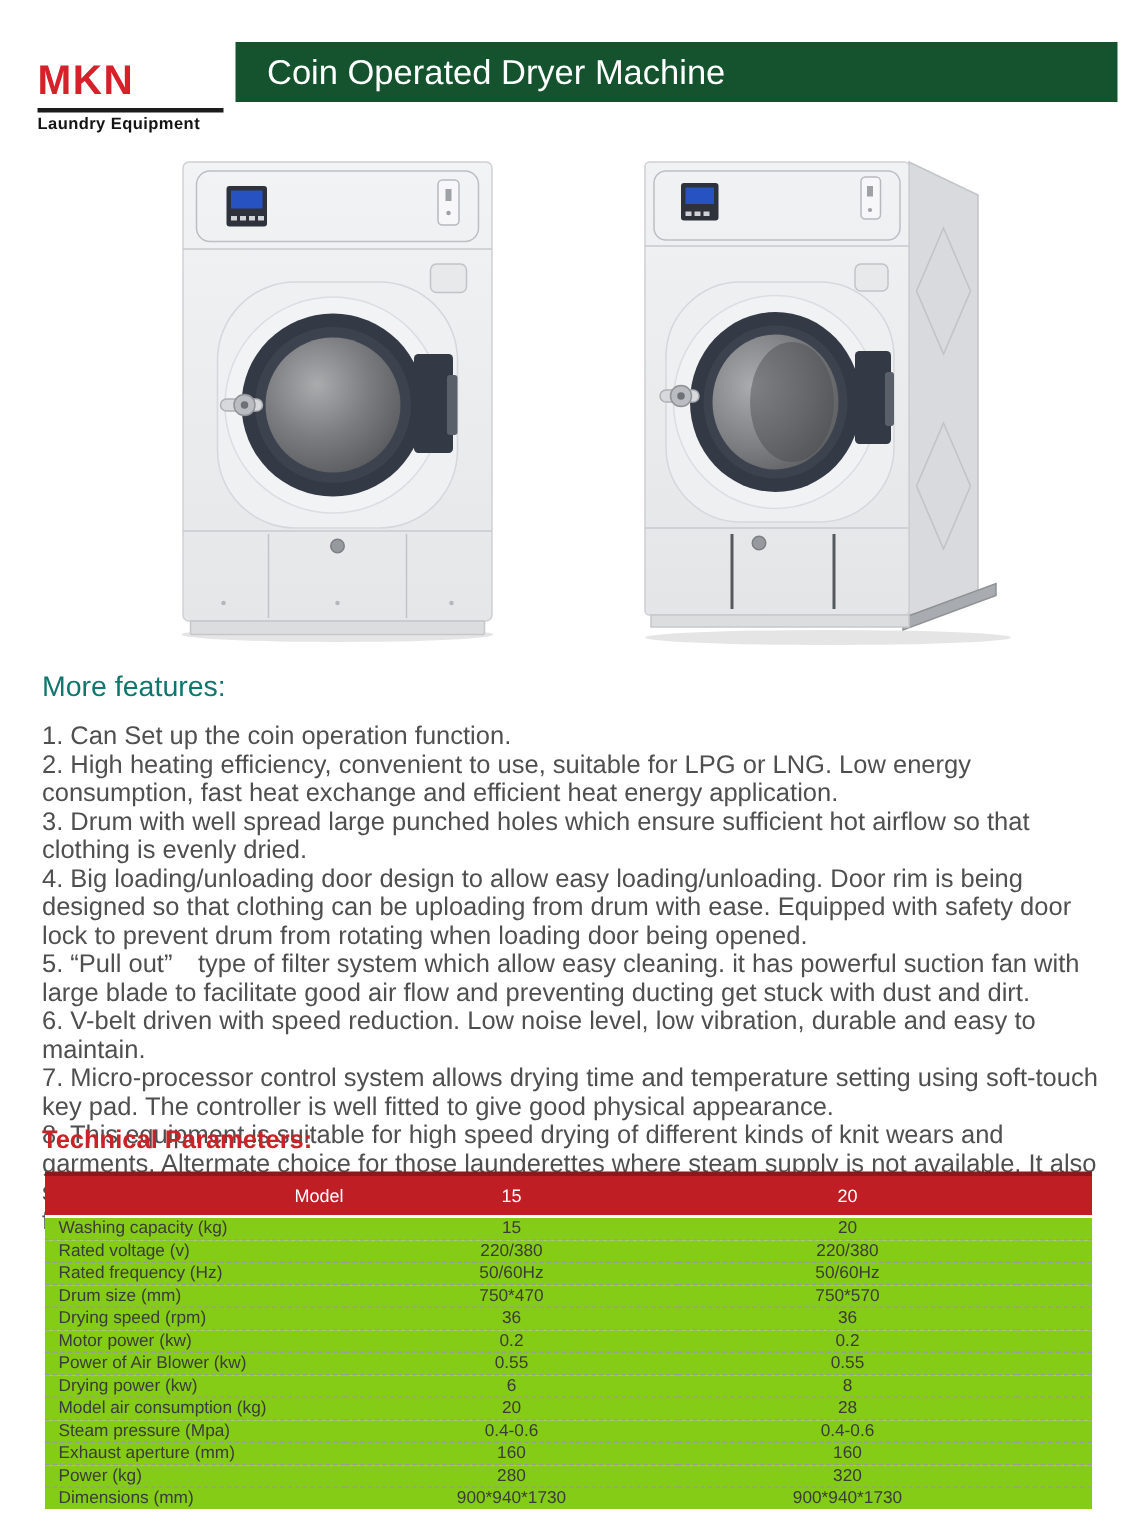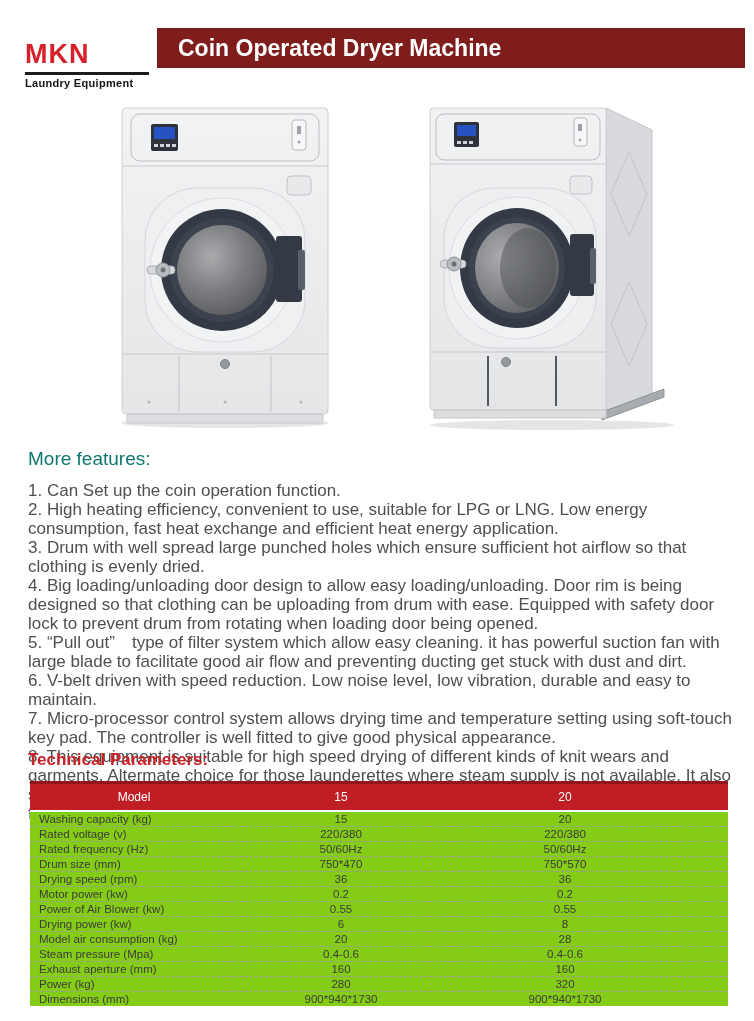--- a/index.html
+++ b/index.html
@@ -7,21 +7,21 @@
         font-family:"Liberation Sans", sans-serif;overflow:hidden;}
 
   
   .logo{position:absolute;left:25px;top:20px;width:124px;}
   .logo-text{font-size:27px;font-weight:bold;color:#d6212a;line-height:38px;
              letter-spacing:1px;transform:scaleY(1.02);transform-origin:left top;margin-top:14px;}
   .logo-rule{height:3px;background:#1b1b1b;margin-top:0px;}
   .logo-sub{font-size:11px;font-weight:bold;color:#141414;margin-top:2px;
             letter-spacing:0.3px;white-space:nowrap;}
   .banner{position:absolute;left:157px;top:28px;width:588px;height:40px;
-          background:#7f1d1d;color:#ffffff;font-size:23px;font-weight:bold;
+          background:#14532d;color:#ffffff;font-size:23px;font-weight:normal;
           line-height:40px;padding-left:21px;box-sizing:border-box;}
 
   
   .machine-front{position:absolute;left:119px;top:104px;}
   .machine-angle{position:absolute;left:420px;top:100px;}
 
   
   .features{position:absolute;left:28px;top:448px;width:704px;}
   .features h2{margin:0 0 11px 0;font-size:19px;font-weight:normal;color:#0f766e;}
   .features p{margin:0;font-size:17px;line-height:19px;color:#4f4f4f;}
@@ -30,21 +30,21 @@
   .tech{position:absolute;left:28px;top:750px;width:702px;}
   .tech h2{margin:0 0 11px 0;font-size:17px;font-weight:bold;color:#cb2127;}
   table.params{border-collapse:collapse;table-layout:fixed;width:698px;margin-left:2px;
                border-top:3px solid #8f161b;}
   table.params col.c1{width:200px;}
   table.params col.c2{width:222px;}
   table.params col.c3{width:226px;}
   table.params col.c4{width:50px;}
   table.params thead th{background:#bf1e24;color:#ffffff;font-weight:normal;
                font-size:12px;height:24px;border-bottom:2px solid #ffffff;}
-  table.params thead th.model{text-align:center;padding-left:9px;}
+  table.params thead th.model{text-align:right;padding-left:9px;}
   table.params thead th.val{text-align:center;}
   table.params tbody{background:#84cc16;}
   table.params td{height:14px;line-height:14px;font-size:11.5px;color:#3b3b3b;padding:0;}
   table.params td.label{text-align:left;padding-left:9px;}
   table.params td.val{text-align:center;}
   table.params tr.data td{border-bottom:1px dashed #9c9c9c;}
   table.params tr.data:last-child td{border-bottom:none;}
 </style>
 </head>
 <body>

